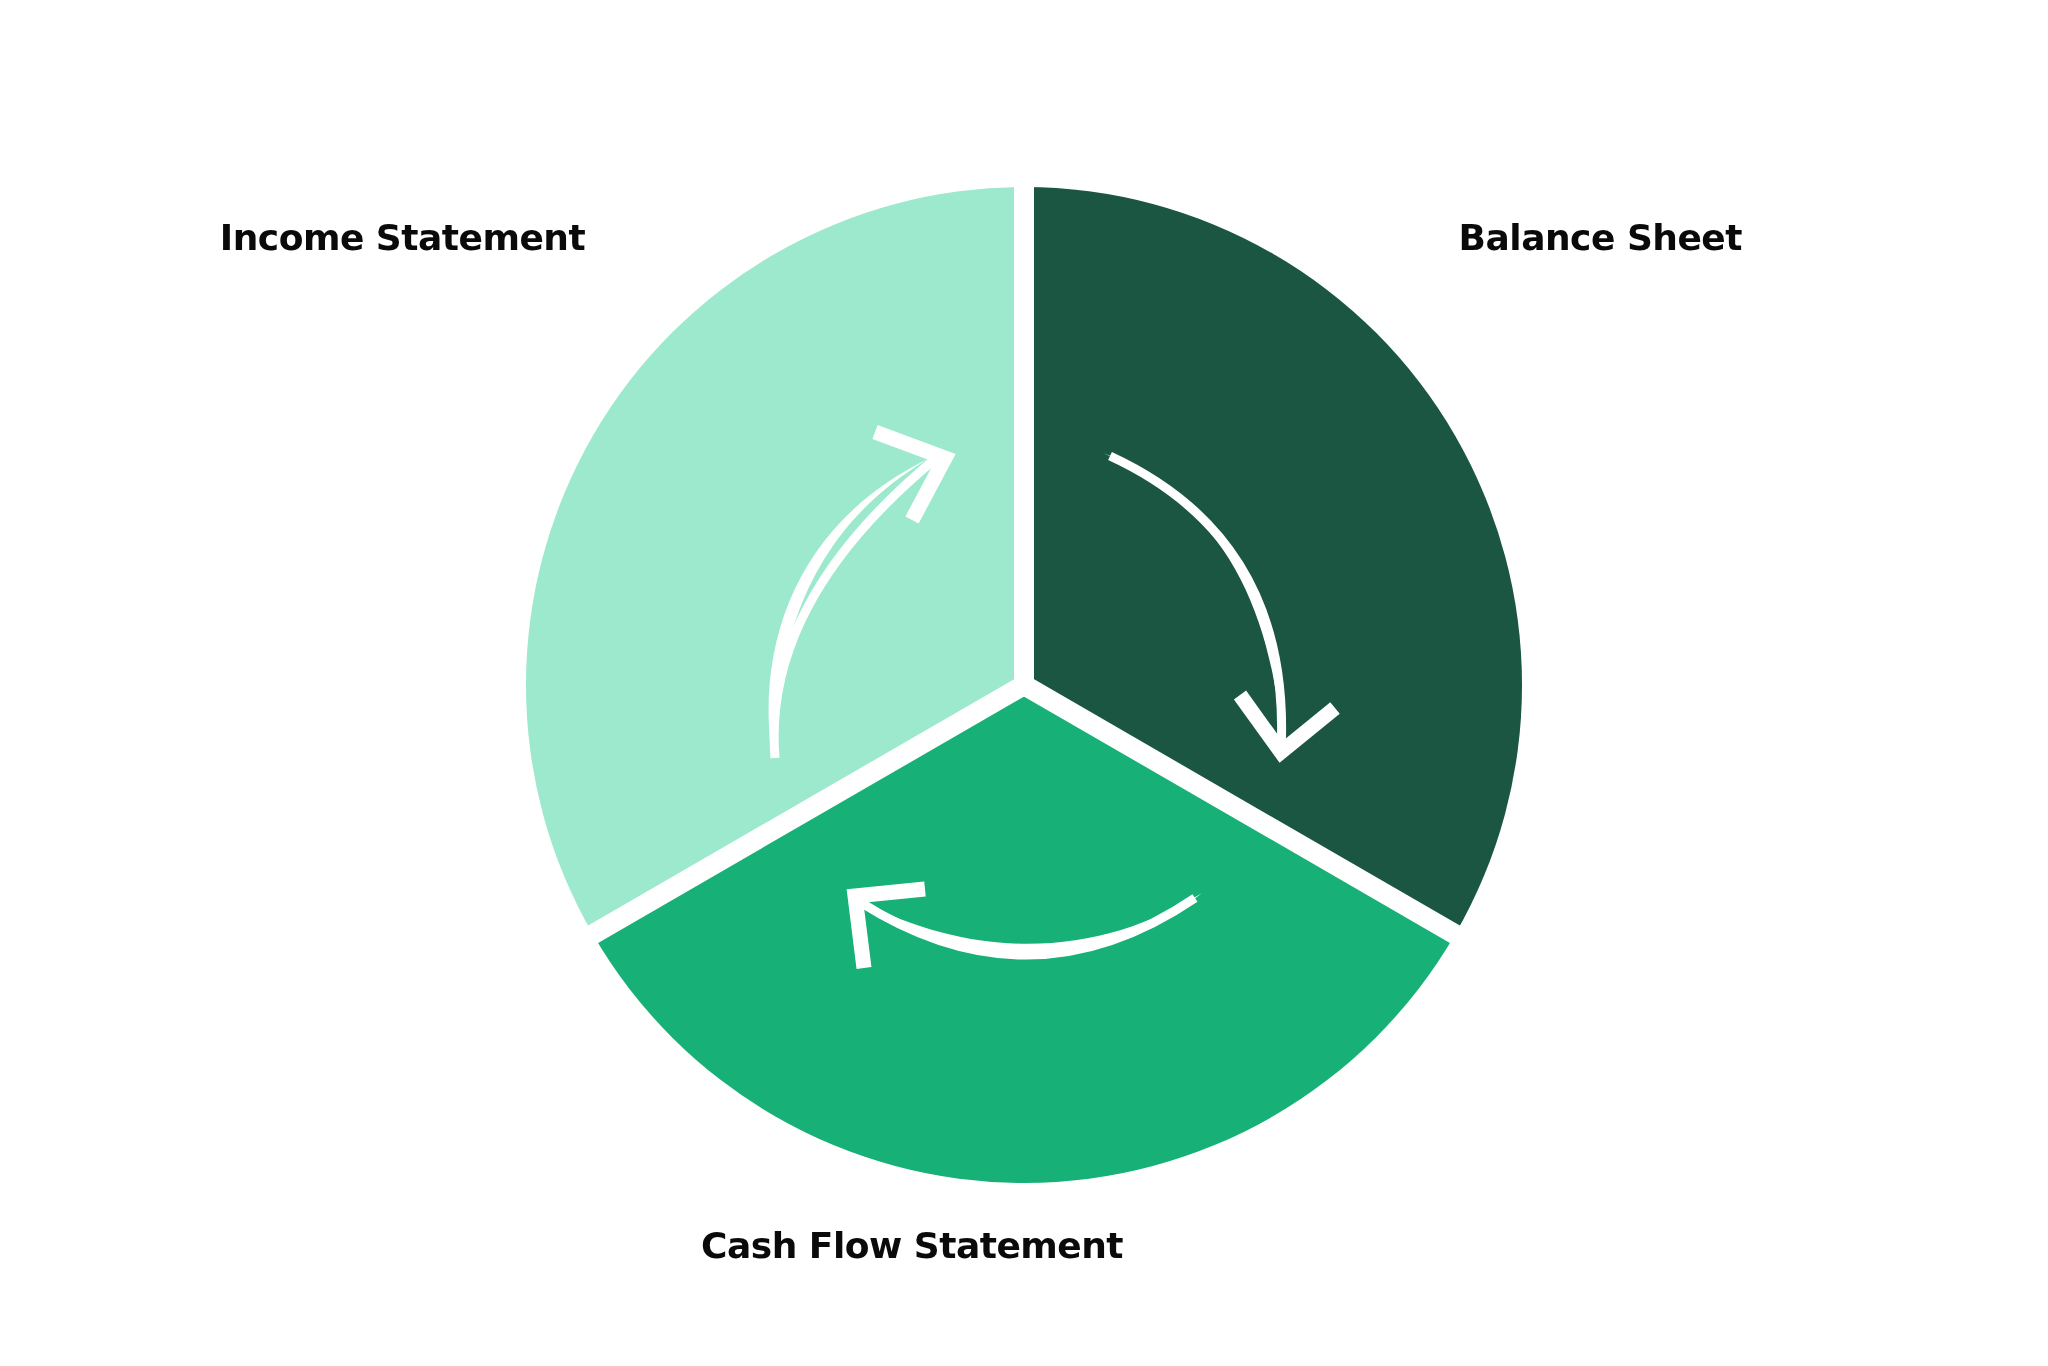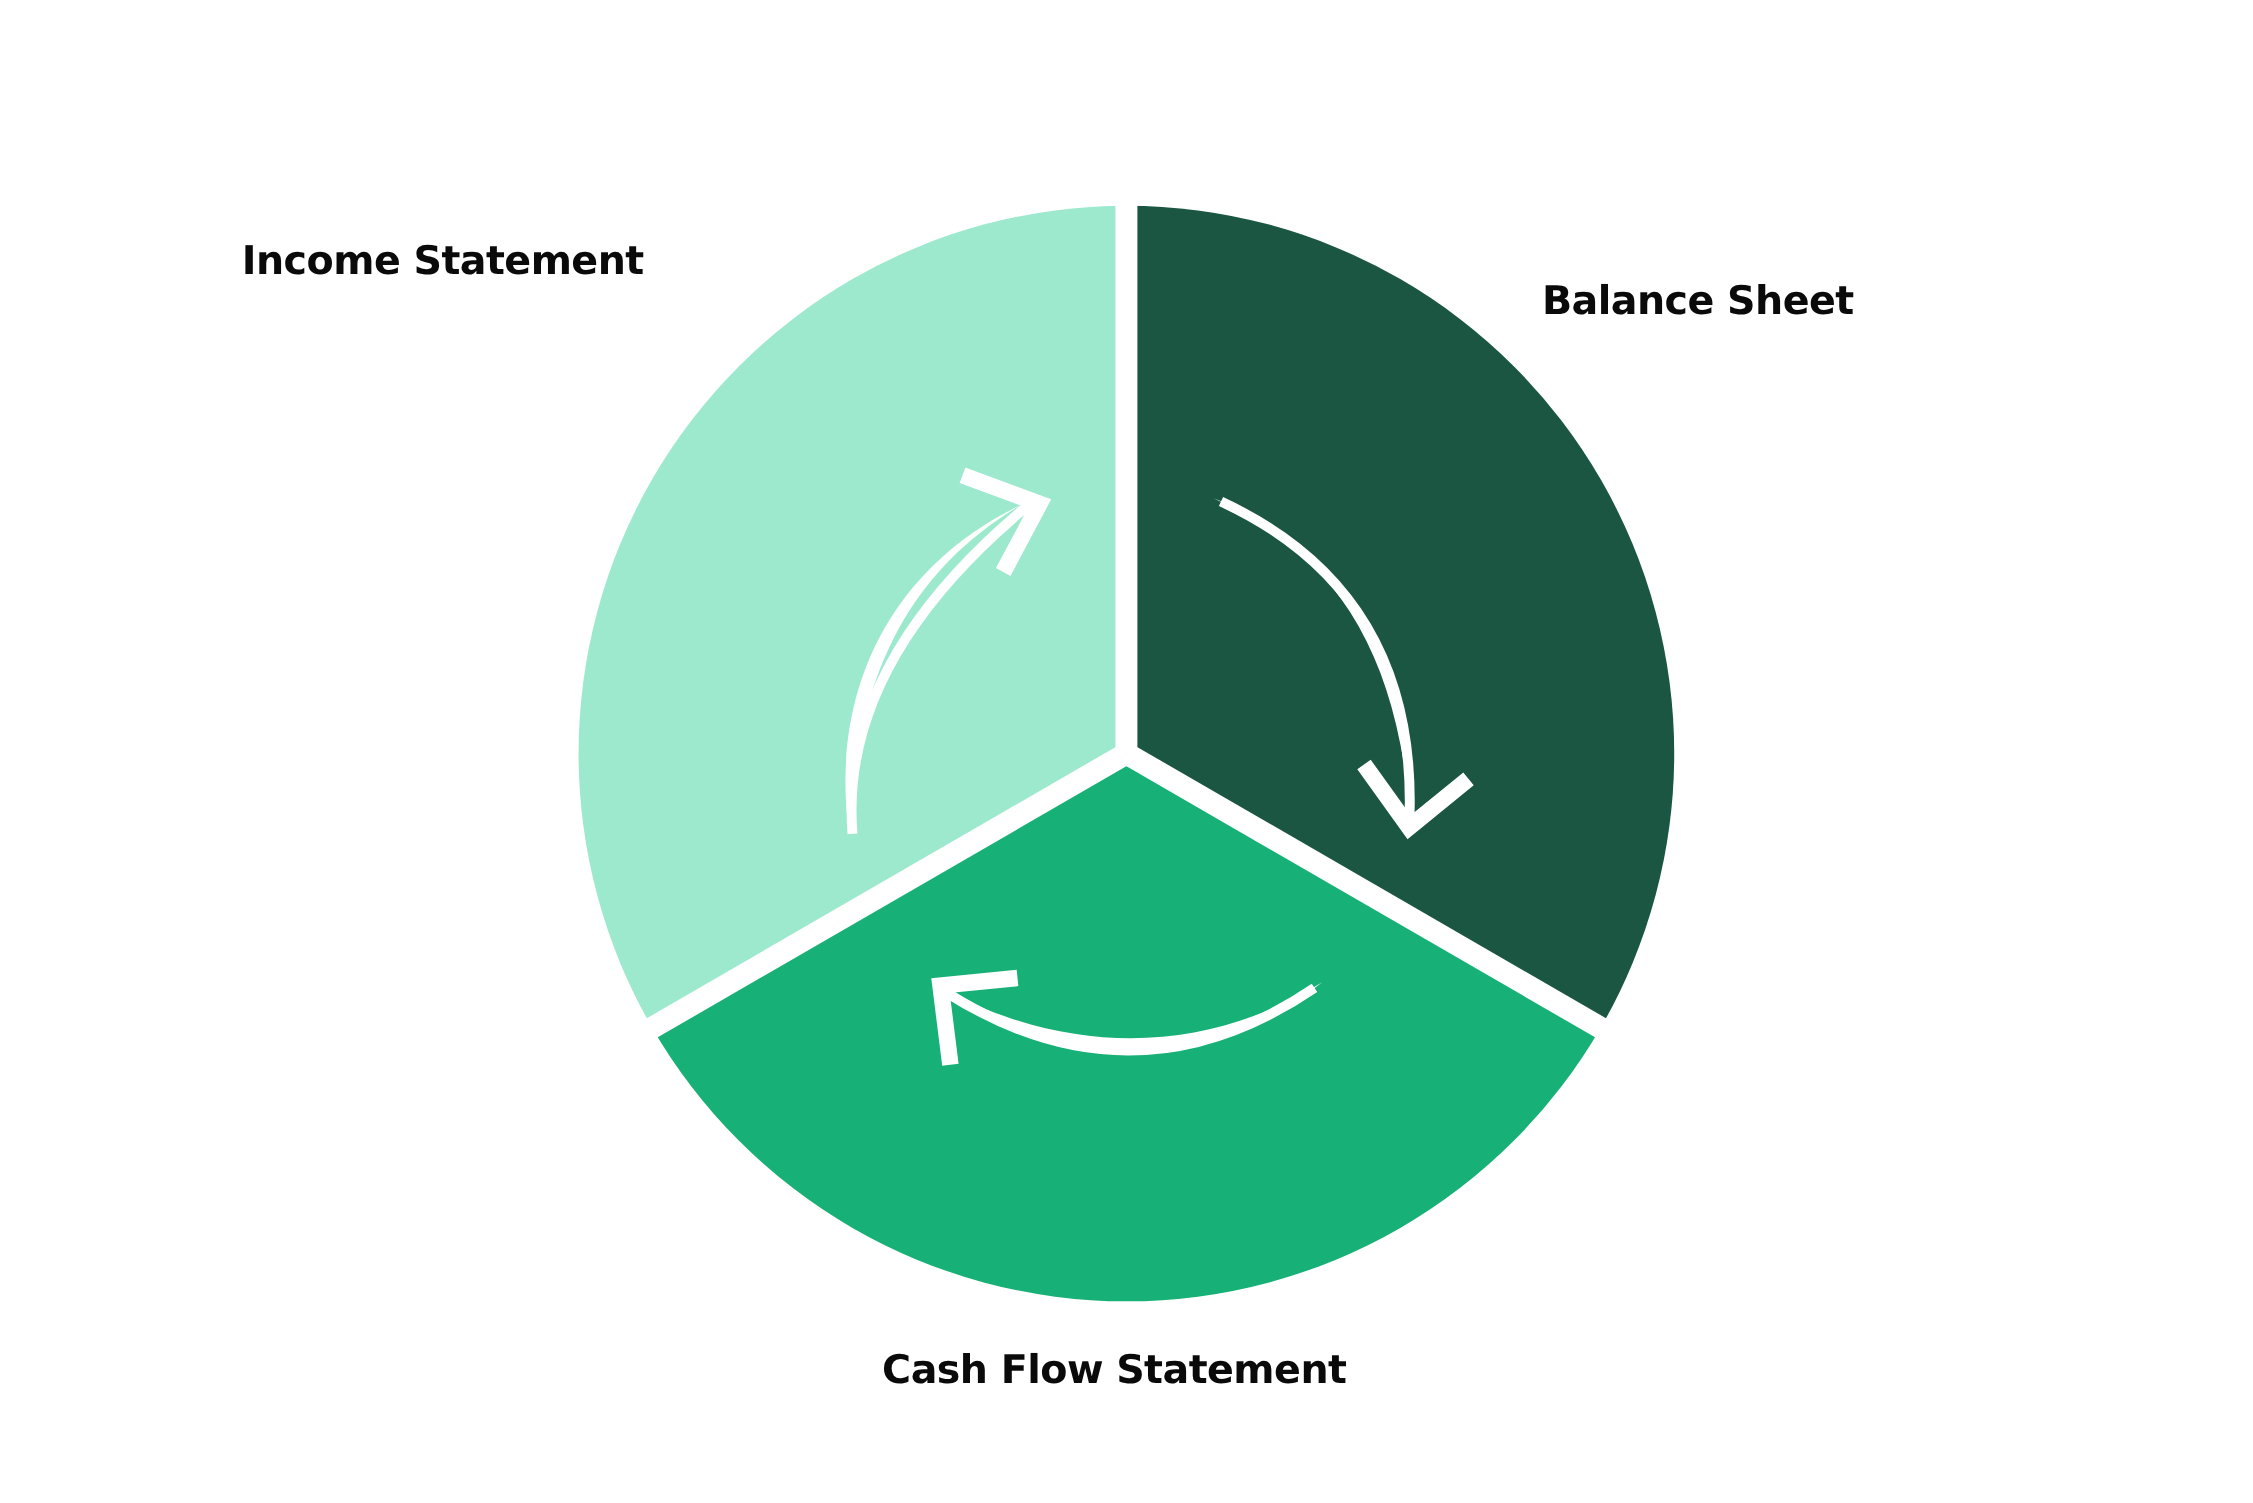--- a/index.html
+++ b/index.html
@@ -1,21 +1,21 @@
 <!DOCTYPE html>
 <html><head>
 <meta charset="utf-8">
 <style>
   html, body { margin: 0; padding: 0; background: #ffffff; }
   body { width: 2048px; height: 1366px; position: relative; overflow: hidden; font-family: "DejaVu Sans", sans-serif; }
   #diagram { position: absolute; left: 0; top: 0; width: 2048px; height: 1366px; }
   .label { position: absolute; font-family: "DejaVu Sans", sans-serif; font-weight: bold; font-size: 36px; color: #0a0a0a; white-space: nowrap; line-height: 1; letter-spacing: -0.5px; }
   #label-income { left: 180px; top: 220px; width: 445px; text-align: center; }
-  #label-balance { left: 1345px; top: 220px; width: 397px; text-align: center; margin-top: 36px; }
-  #label-cash { left: 748px; top: 1228px; width: 476px; text-align: right; }
+  #label-balance { left: 1345px; top: 220px; width: 397px; text-align: right; }
+  #label-cash { left: 701px; top: 1228px; width: 476px; text-align: left; }
 </style>
 </head>
 <body>
 
 <svg id="diagram" viewBox="0 0 2048 1366" xmlns="http://www.w3.org/2000/svg">
 
   <path class="seg seg-income" d="M1024,685 L1024,187 A498,498 0 0 0 592.7,934 Z" fill="#9CE9CD"></path>
 
   <path class="seg seg-balance" d="M1024,685 L1024,187 A498,498 0 0 1 1455.3,934 Z" fill="#1A5642"></path>
 

